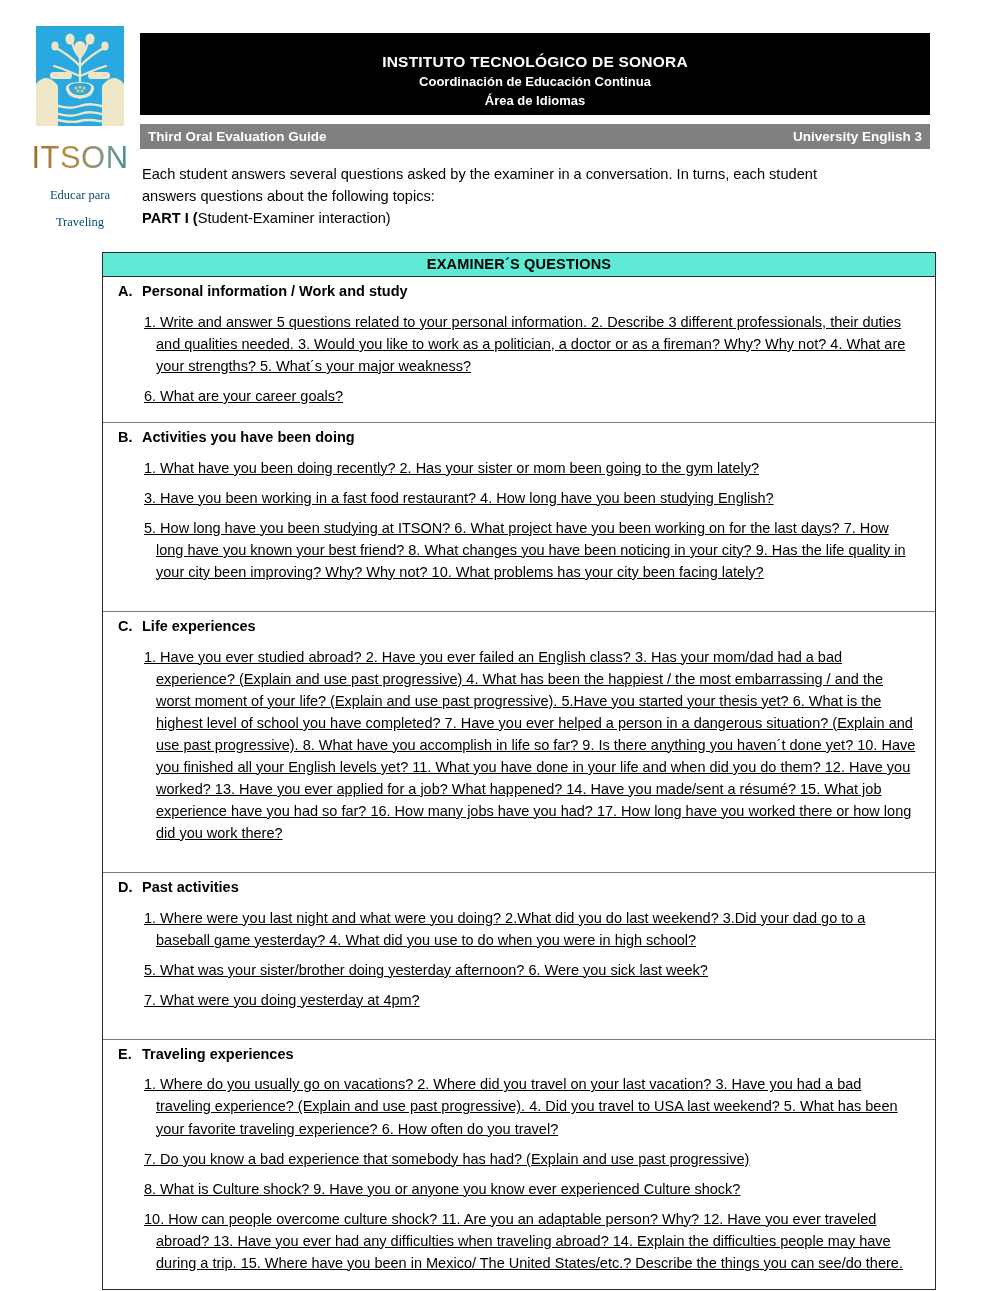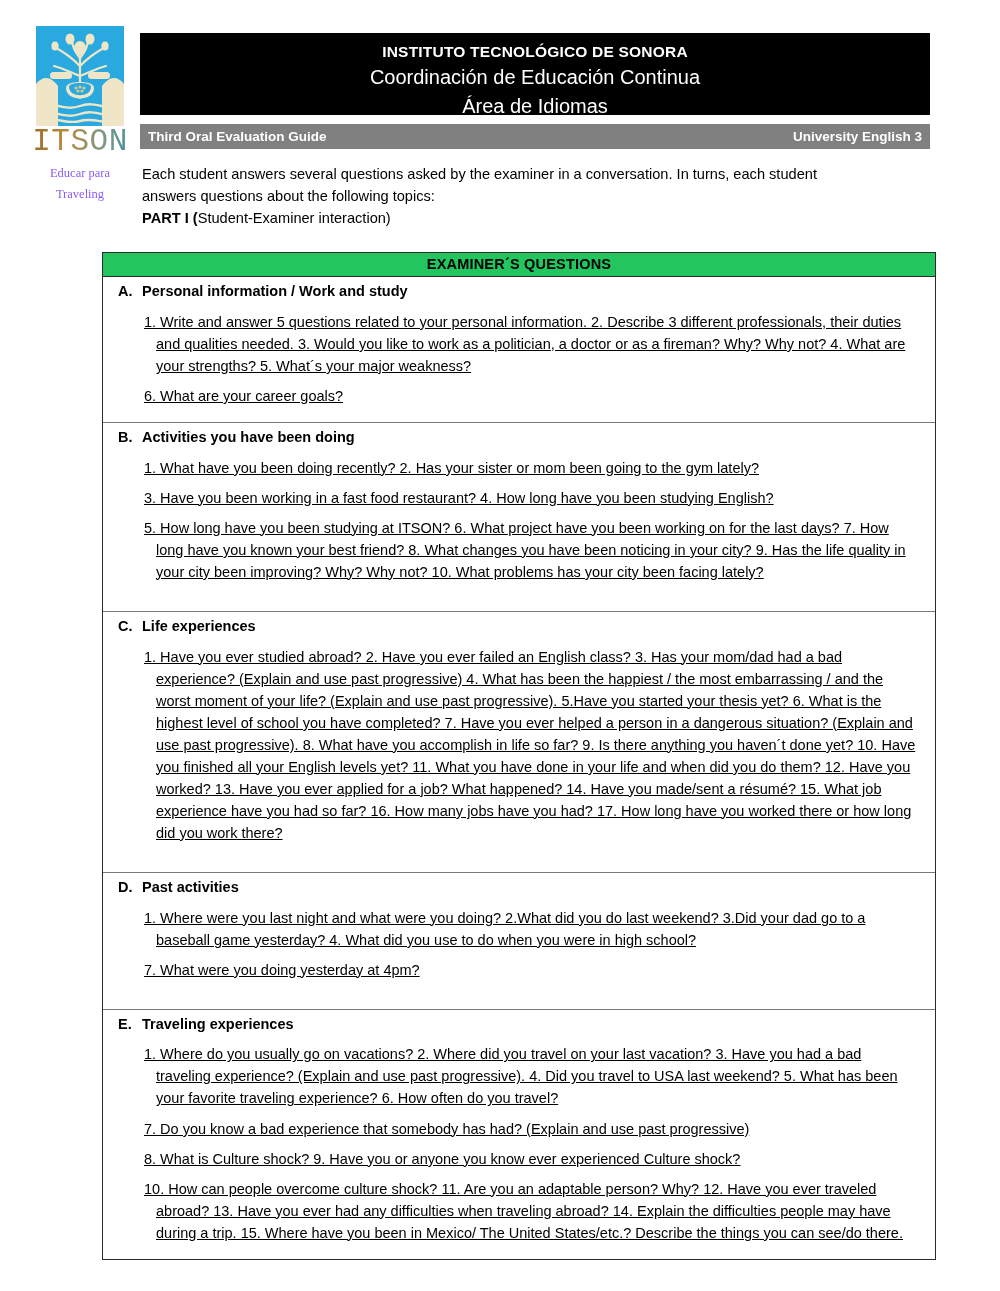--- a/index.html
+++ b/index.html
@@ -34,61 +34,61 @@
   .logo-mark {
     width: 88px;
     height: 100px;
     margin: 0 auto;
     background: #2aa9e0;
     position: relative;
     overflow: hidden;
   }
   .logo-mark svg { display: block; }
   .logo-word {
-    margin-top: 0;
-    font-family: Liberation Mono, monospace;
+    margin-top: 16px;
+    font-family: Liberation Sans, sans-serif;
     font-size: 31px;
     letter-spacing: 0.5px;
     font-weight: 400;
     line-height: 1.05;
     background: linear-gradient(90deg, #9a6a2a 0%, #b98a3a 35%, #7a9a86 75%, #3f8f96 100%);
     -webkit-background-clip: text;
     background-clip: text;
     color: transparent;
   }
   .logo-tag {
     font-family: "Liberation Serif", serif;
     font-size: 12.5px;
     line-height: 1.18;
-    color: #8b5cf6;
-    margin-top: 7px;
+    color: #0c4a6e;
+    margin-top: 13px;
   }
 
   
   .black-header {
     position: absolute;
     left: 140px;
     top: 33px;
     width: 790px;
     height: 82px;
     background: #000000;
     color: #ffffff;
     text-align: center;
-    padding-top: 8px;
+    padding-top: 18px;
     box-sizing: border-box;
   }
   .bh-line1 {
     font-size: 15.5px;
     font-weight: bold;
     letter-spacing: 0.2px;
     line-height: 1.45;
   }
   .bh-line2, .bh-line3 {
-    font-size: 20px;
-    font-weight: normal;
+    font-size: 13px;
+    font-weight: bold;
     line-height: 1.45;
   }
 
   
   .gray-bar {
     position: absolute;
     left: 140px;
     top: 124px;
     width: 790px;
     height: 25px;
@@ -118,21 +118,21 @@
   .qtable {
     position: absolute;
     left: 102px;
     top: 252px;
     width: 834px;
     border: 1.5px solid #2b2b2b;
     box-sizing: border-box;
     background: #ffffff;
   }
   .qtable-head {
-    background: #22c55e;
+    background: #5eead4;
     border-bottom: 1.5px solid #2b2b2b;
     text-align: center;
     font-size: 14.5px;
     font-weight: bold;
     padding: 3px 0 4px 0;
     letter-spacing: 0.2px;
   }
   .qrow {
     border-bottom: 1.2px solid #7a7a7a;
     padding: 4px 9px 7px 9px;
@@ -272,20 +272,21 @@
       </div>
     </div>
 
     <div class="qrow pad-bottom">
       <div class="qrow-head">
         <span class="qrow-letter">D.</span>
         <span class="qrow-title">Past activities</span>
       </div>
       <div class="qbody">
         <p>1. Where were you last night and what were you doing? 2.What did you do last weekend? 3.Did your dad go to a baseball game yesterday? 4. What did you use to do when you were in high school?</p>
+        <p>5. What was your sister/brother doing yesterday afternoon? 6. Were you sick last week?</p>
         <p>7. What were you doing yesterday at 4pm?</p>
       </div>
     </div>
 
     <div class="qrow">
       <div class="qrow-head">
         <span class="qrow-letter">E.</span>
         <span class="qrow-title">Traveling experiences</span>
       </div>
       <div class="qbody">

